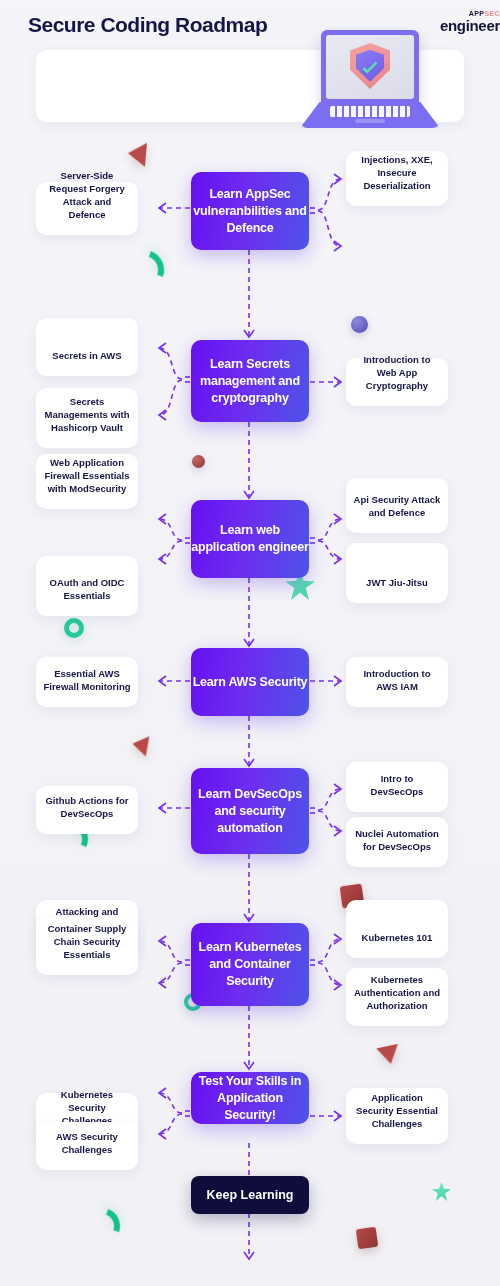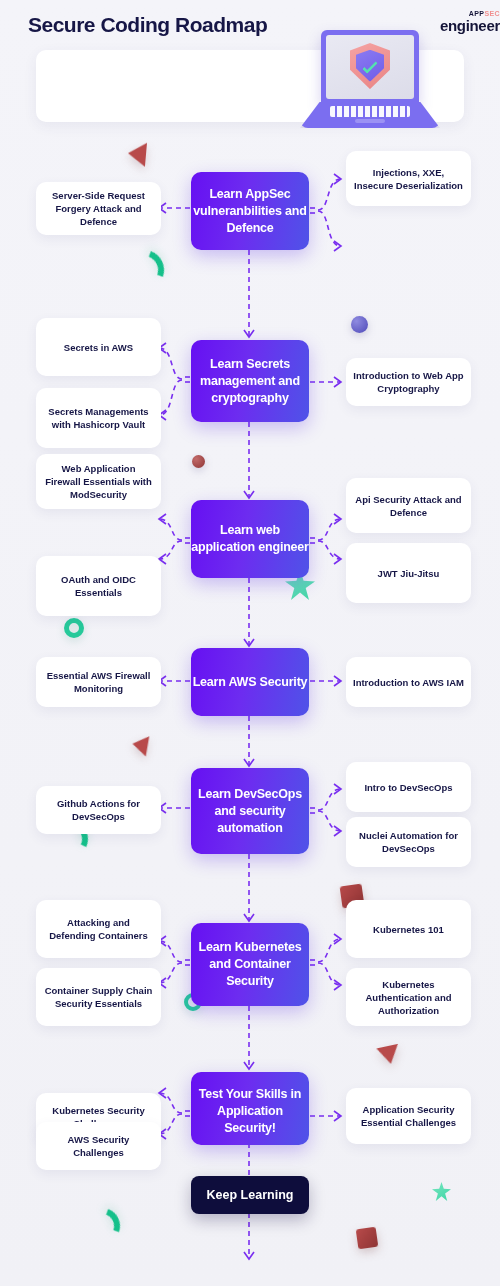--- a/index.html
+++ b/index.html
@@ -120,29 +120,29 @@
     position: absolute;
     width: 118px; height: 38px;
     background: #0e0d3c;
     border-radius: 8px;
     color: #fff; font-weight: 800; font-size: 12.5px;
     display: flex; align-items: center; justify-content: center;
     box-shadow: 0 6px 16px rgba(20,15,70,.28);
   }
   .leaf {
     position: absolute;
-    width: 125px;
+    width: 102px;
     background: #ffffff;
     border-radius: 10px;
     color: #161646;
     font-weight: 700;
     font-size: 9.5px;
     line-height: 13px;
     text-align: center;
-    display: flex; align-items: center; justify-content: center;
+    display: flex; align-items: flex-end; justify-content: center;
     padding: 14px 7px;
     box-shadow: 0 4px 12px rgba(70,60,130,.08);
   }
 
   
   .conn { position: absolute; overflow: visible; }
   .conn path, .conn line { fill: none; stroke: #7a2ff0; stroke-width: 1.6; stroke-dasharray: 5 4; }
   .conn .ah { fill: none; stroke: #7a2ff0; stroke-width: 1.6; stroke-dasharray: none; }
 
   
@@ -384,31 +384,31 @@
   <div class="leaf" style="left:346px; top:817px; height:50px;">
     <span>Nuclei Automation for DevSecOps</span>
   </div>
 
   <div class="main-node" style="left:191px; top:923px; height:83px;">
     <span>Learn Kubernetes and Container Security</span>
   </div>
   <div class="leaf" style="left:36px; top:900px; height:58px;">
     <span>Attacking and Defending Containers</span>
   </div>
-  <div class="leaf" style="left:36px; top:968px; height:58px;">
+  <div class="leaf" style="left:36px; top:917px; height:58px;">
     <span>Container Supply Chain Security Essentials</span>
   </div>
   <div class="leaf" style="left:346px; top:900px; height:58px;">
     <span>Kubernetes 101</span>
   </div>
   <div class="leaf" style="left:346px; top:968px; height:58px;">
     <span>Kubernetes Authentication and Authorization</span>
   </div>
 
-  <div class="main-node" style="left:191px; top:1072px; height:73px;align-items:flex-end;">
+  <div class="main-node" style="left:191px; top:1072px; height:52px;">
     <span>Test Your Skills in Application Security!</span>
   </div>
   <div class="leaf" style="left:36px; top:1065px; height:48px;margin-top:28px;">
     <span>Kubernetes Security Challenges</span>
   </div>
   <div class="leaf" style="left:36px; top:1122px; height:48px;">
     <span>AWS Security Challenges</span>
   </div>
   <div class="leaf" style="left:346px; top:1088px; height:56px;">
     <span>Application Security Essential Challenges</span>

